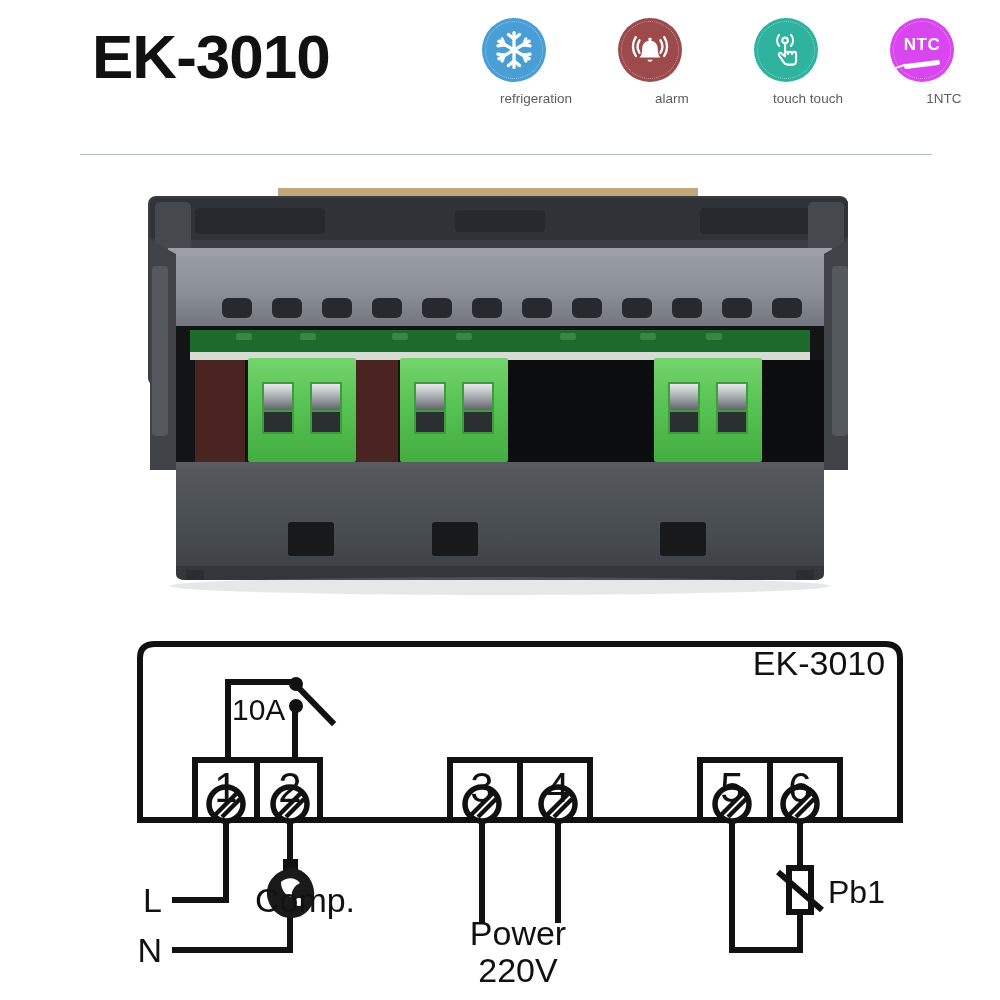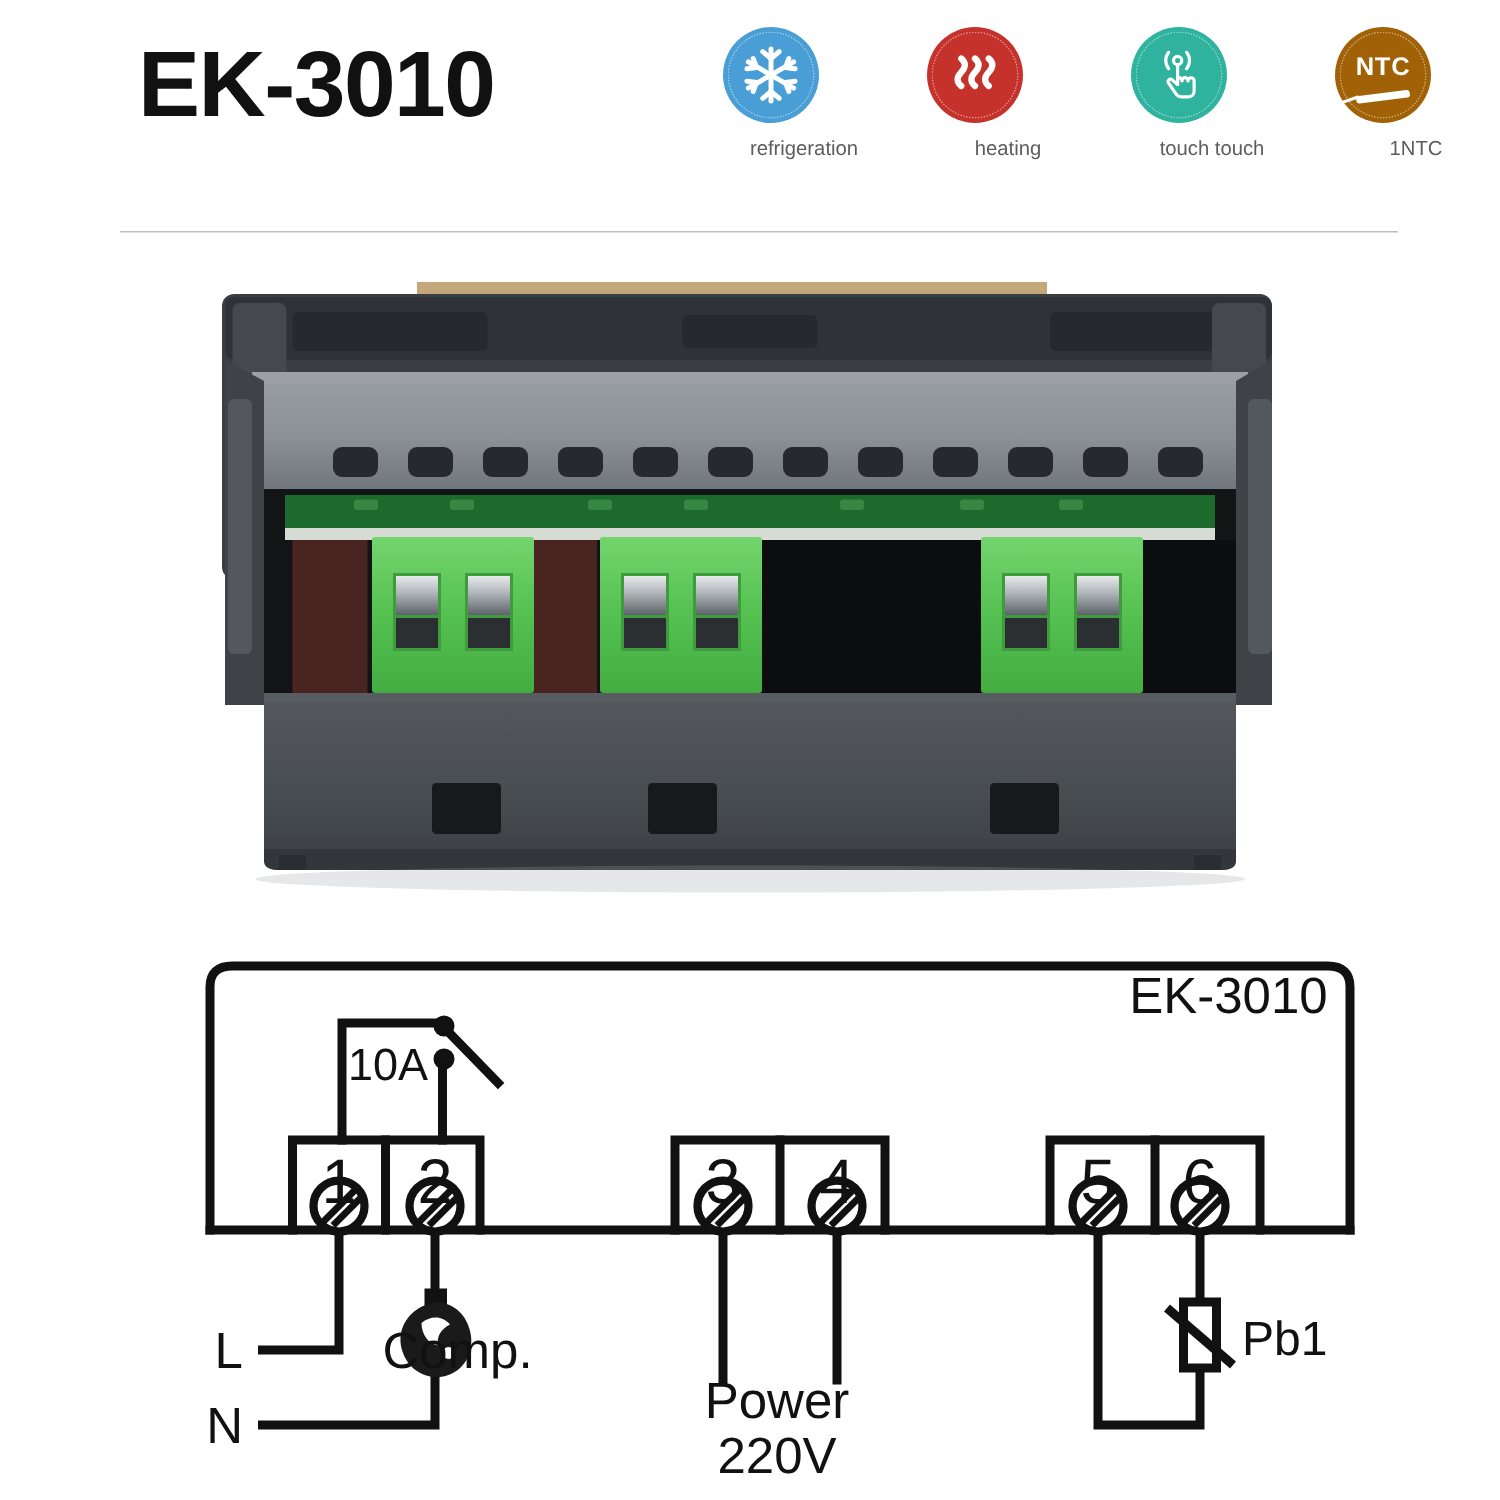--- a/index.html
+++ b/index.html
@@ -149,50 +149,54 @@
             <line x1="13.5" y1="29.5" x2="6.5" y2="28.5"></line>
               <line x1="13.5" y1="29.5" x2="11" y2="36"></line>
             <line x1="34.5" y1="18.5" x2="41.5" y2="19.5"></line>
               <line x1="34.5" y1="18.5" x2="37" y2="12"></line>
           </g>
         </svg>
       </div>
       <div class="feature-label">refrigeration</div>
     </div>
 
-
     <div class="feature-item">
-      <div class="feature-badge" style="background:#c5322c">
+      <div class="feature-badge" style="background:#9c4a4c">
         <svg width="44" height="44" viewBox="0 0 48 48" aria-hidden="true">
-          <g fill="none" stroke="#ffffff" stroke-width="4.6" stroke-linecap="round">
-            <path d="M14 12c3.5 3 3.5 6.5 0 10s-3.5 7 0 10"></path>
-            <path d="M24 12c3.5 3 3.5 6.5 0 10s-3.5 7 0 10"></path>
-            <path d="M34 12c3.5 3 3.5 6.5 0 10s-3.5 7 0 10"></path>
+          <g fill="none" stroke="#ffffff" stroke-width="2.6" stroke-linecap="round">
+            <path d="M24 14c-5 0-8.5 3.6-8.5 8.6 0 6-1.6 8.2-3 9.6h23c-1.4-1.4-3-3.6-3-9.6C32.5 17.6 29 14 24 14z" fill="#ffffff" stroke="none"></path>
+            <rect x="22.3" y="10.5" width="3.4" height="4" rx="1.2" fill="#ffffff" stroke="none"></rect>
+            <path d="M21 34.6a3.2 3.2 0 0 0 6 0" fill="#ffffff" stroke="none"></path>
+            <path d="M12.5 13.5a13 13 0 0 0 0 13.5"></path>
+            <path d="M8.5 10a18.5 18.5 0 0 0 0 20.5"></path>
+            <path d="M35.5 13.5a13 13 0 0 1 0 13.5"></path>
+            <path d="M39.5 10a18.5 18.5 0 0 1 0 20.5"></path>
           </g>
         </svg>
       </div>
-      <div class="feature-label">heating</div>
+      <div class="feature-label">alarm</div>
     </div>
+
 
     <div class="feature-item">
       <div class="feature-badge" style="background:#2fb39e">
         <svg width="44" height="44" viewBox="0 0 48 48" aria-hidden="true">
           <g fill="none" stroke="#ffffff" stroke-width="2.3" stroke-linecap="round" stroke-linejoin="round">
             <circle cx="23" cy="13.5" r="3"></circle>
             <path d="M16.5 7.5a9.5 9.5 0 0 0 0 12"></path>
             <path d="M29.5 7.5a9.5 9.5 0 0 1 0 12"></path>
             <path d="M23 17v14l-4-3.5c-1.6-1.3-3.8.6-2.6 2.3l5.4 8c.9 1.3 2.3 2.1 3.9 2.1h5.1c2.5 0 4.2-1.8 4.2-4.3v-7.3c0-1.3-1-2.3-2.2-2.3-1.2 0-2.2 1-2.2 2.3 0-1.4-1-2.4-2.2-2.4s-2.2 1-2.2 2.4c0-1.4-1-2.4-2.2-2.4"></path>
           </g>
         </svg>
       </div>
       <div class="feature-label">touch touch</div>
     </div>
 
     <div class="feature-item">
-      <div class="feature-badge" style="background:#a16207">
+      <div class="feature-badge" style="background:#d946ef">
         <span class="ntc-text">NTC</span>
         <span class="ntc-probe"></span>
       </div>
       <div class="feature-label">1NTC</div>
     </div>
 
   </div>
 
   <div id="header-divider"></div>
 </div>

